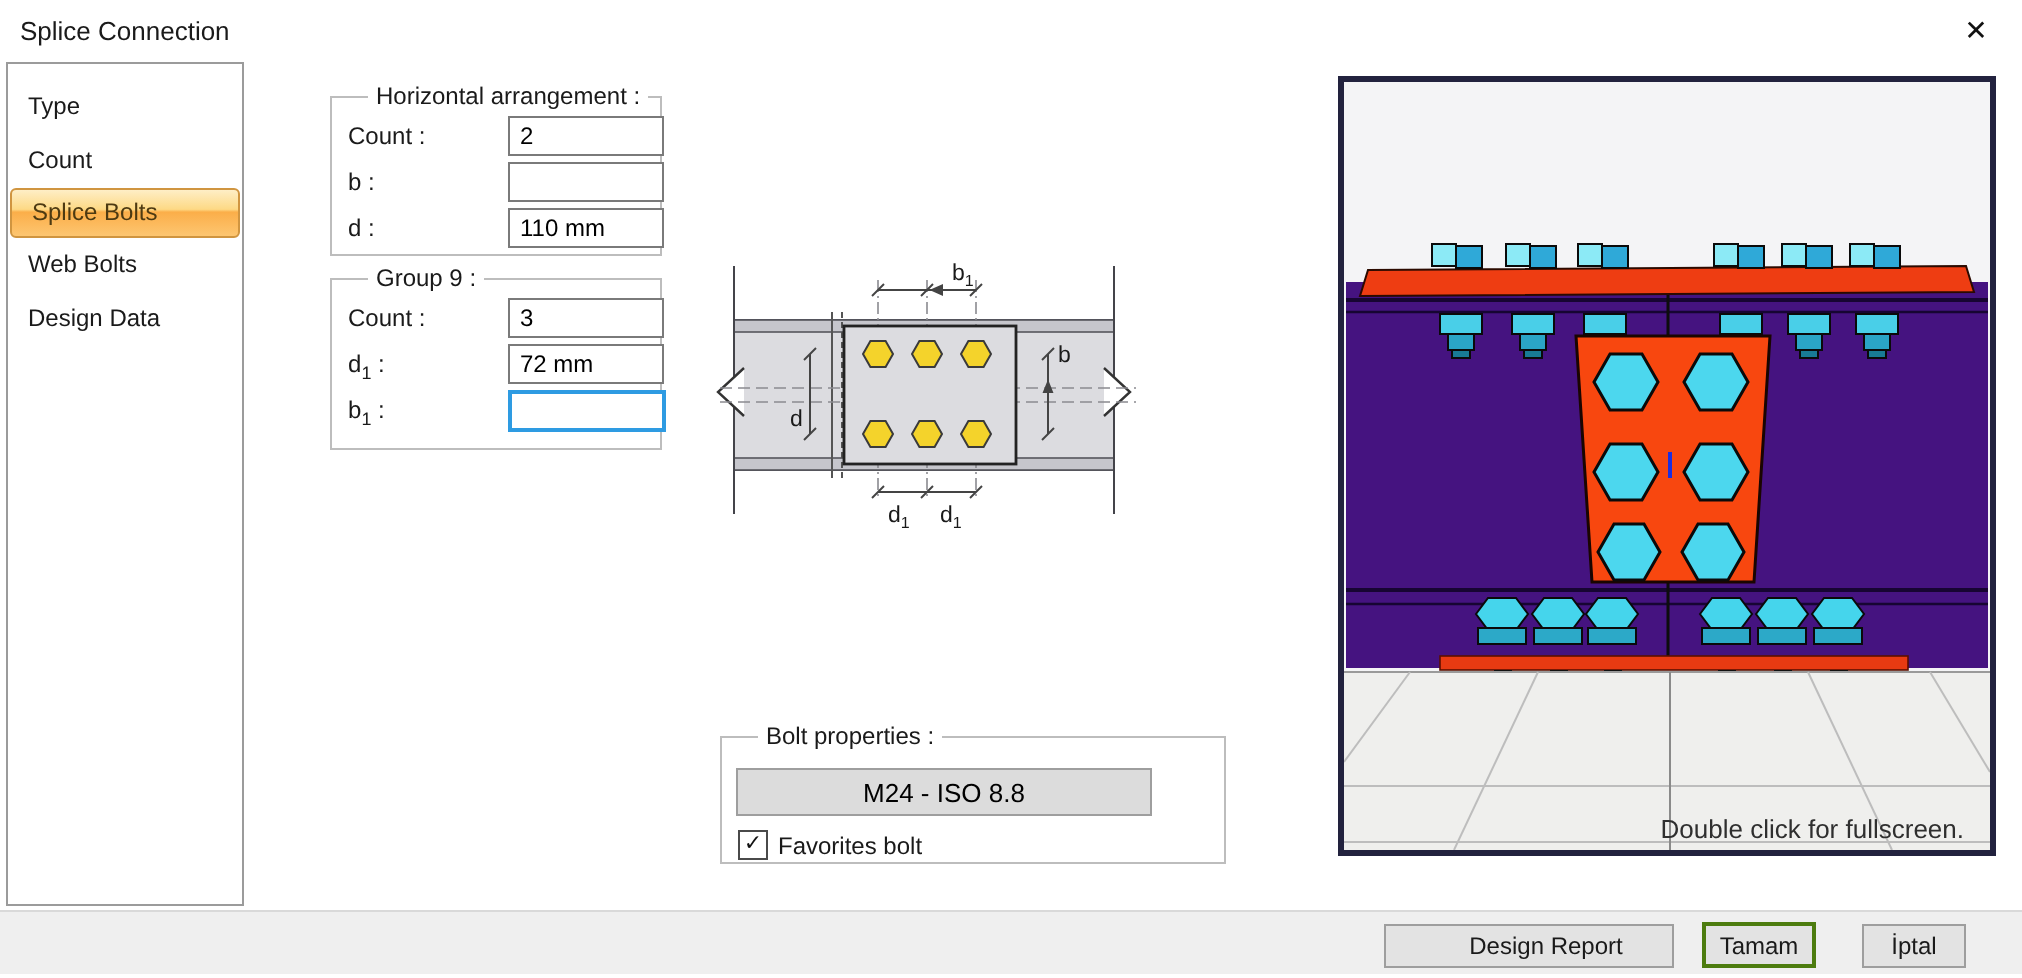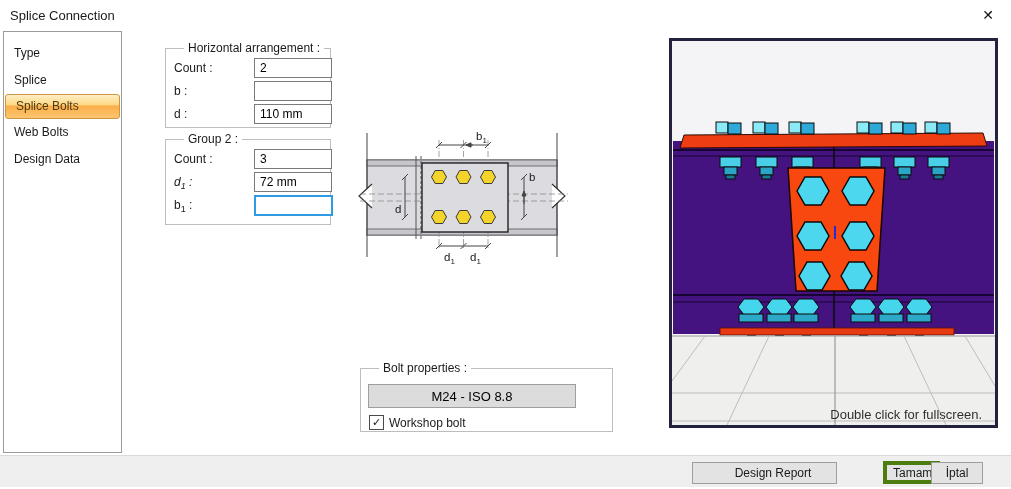--- a/index.html
+++ b/index.html
@@ -41,57 +41,57 @@
   .viewport{position:absolute;left:669px;top:38px;width:329px;height:390px;
     border:3px solid #22223e;box-sizing:border-box;background:#f4f4f6;cursor:pointer;}
   
   .footer{position:absolute;left:0;top:455px;width:100%;height:31px;background:#efefef;
     border-top:1px solid #d9d9d9;}
   .btn{position:absolute;background:#e3e3e3;border:1px solid #9e9e9e;font-family:inherit;
     font-size:12px;cursor:pointer;color:#1a1a1a;}
   .btn-favorites{left:8px;top:6px;width:149px;height:21px;}
   .fav-arrow{position:absolute;right:8px;top:4px;font-size:8px;color:#444;}
   .btn-report{left:692px;top:6px;width:145px;height:22px;padding-left:23px;}
-  .btn-ok{left:851px;top:5px;width:57px;height:23px;border:4px solid #4d7c0f;margin-left:32px;}
+  .btn-ok{left:851px;top:5px;width:57px;height:23px;border:2px solid #4d7c0f;}
   .btn-cancel{left:931px;top:6px;width:52px;height:22px;}
   svg text{font-family:"Liberation Sans","DejaVu Sans",sans-serif;}
 </style>
 </head>
 <body>
 
 <div class="dialog">
 
   <div class="titlebar">
     <div class="title">Splice Connection</div>
     <div class="close-btn">✕</div>
   </div>
 
   <div class="sidebar">
     <div class="side-item">Type</div>
-    <div class="side-item">Splice</div>
+    <div class="side-item">Count</div>
     <div class="side-item selected">Splice Bolts</div>
     <div class="side-item">Web Bolts</div>
     <div class="side-item">Design Data</div>
   </div>
 
   <div class="groupbox" style="left:165px;top:48px;width:166px;height:80px;">
     <span class="legend">Horizontal arrangement :</span>
     <span class="row-label" style="top:12px;">Count :</span>
     <input class="field" style="top: 9px;" value="2">
     <span class="row-label" style="top:35px;">b :</span>
     <input class="field" style="top: 32px;" value="">
     <span class="row-label" style="top:58px;">d :</span>
     <input class="field" style="top: 55px;" value="110 mm">
   </div>
 
   <div class="groupbox" style="left:165px;top:139px;width:166px;height:86px;">
-    <span class="legend">Group 2 :</span>
+    <span class="legend">Group 9 :</span>
     <span class="row-label" style="top:12px;">Count :</span>
     <input class="field" style="top: 9px;" value="3">
-    <span class="row-label" style="top:35px;font-style:italic;"><span>d</span><sub>1</sub><span> :</span></span>
+    <span class="row-label" style="top:35px;"><span>d</span><sub>1</sub><span> :</span></span>
     <input class="field" style="top: 32px;" value="72 mm">
     <span class="row-label" style="top:58px;"><span>b</span><sub>1</sub><span> :</span></span>
     <input class="field focused" style="top: 55px;" value="">
   </div>
 
   <svg width="212" height="148" viewBox="0 0 212 148" style="position:absolute;left:358px;top:120px;">
 
     <g>
       <rect x="9" y="40" width="190" height="75" fill="#dcdce0" stroke="#55555c" stroke-width="1"></rect>
       <rect x="9" y="40" width="190" height="6" fill="#c6c6cc" stroke="#55555c" stroke-width="0.8"></rect>
@@ -151,21 +151,21 @@
       <text x="37" y="93">d</text>
       <text x="86" y="141"><tspan>d</tspan><tspan dy="3" font-size="8">1</tspan></text>
       <text x="112" y="141"><tspan>d</tspan><tspan dy="3" font-size="8">1</tspan></text>
     </g>
   </svg>
 
   <div class="groupbox" style="left:360px;top:368px;width:253px;height:64px;">
     <span class="legend">Bolt properties :</span>
     <button class="bolt-btn">M24 - ISO 8.8</button>
     <div class="chk-row">
-      <span class="chk-box">✓</span><span class="chk-label">Workshop bolt</span>
+      <span class="chk-box">✓</span><span class="chk-label">Favorites bolt</span>
     </div>
   </div>
 
   <div class="viewport">
     <svg width="323" height="384" viewBox="0 0 323 384">
 
       <rect x="0" y="0" width="323" height="95" fill="#f4f4f6"></rect>
 
       <g>
         <rect x="1" y="100" width="321" height="193" fill="#451380"></rect>

